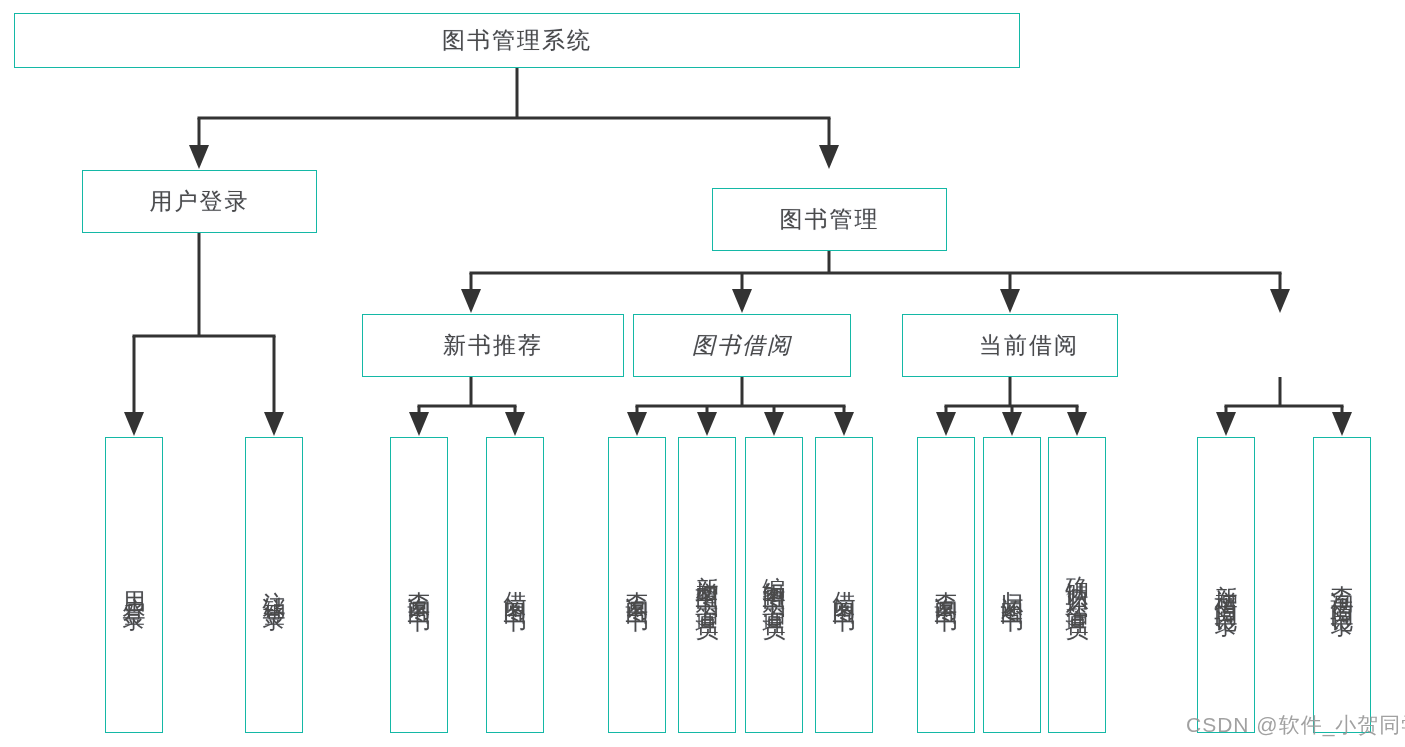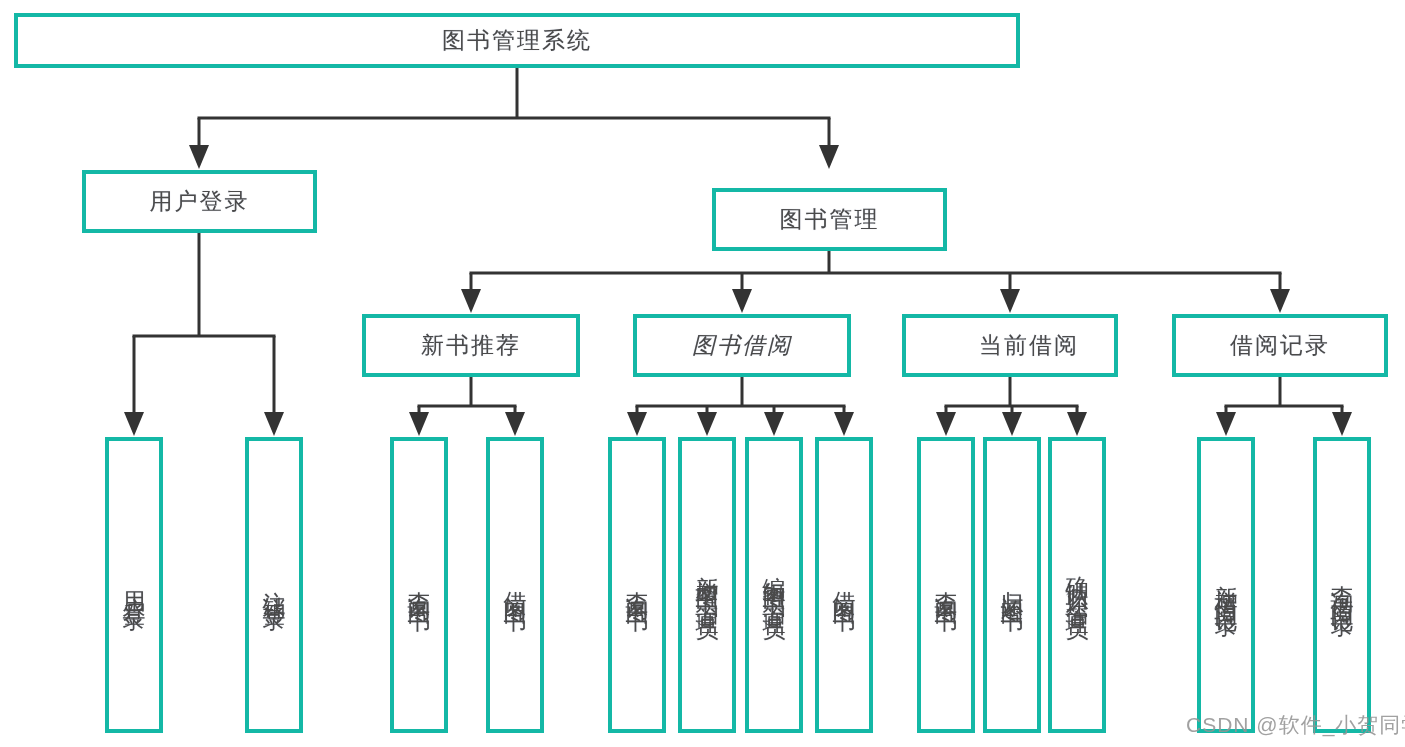--- a/index.html
+++ b/index.html
@@ -20,21 +20,21 @@
     left: 0;
     top: 0;
     width: 1405px;
     height: 747px;
     z-index: 1;
   }
   .node {
     position: absolute;
     box-sizing: border-box;
     background: #ffffff;
-    border: 4px solid #14b8a6;
+    border: 1px solid #14b8a6;
     display: flex;
     align-items: center;
     justify-content: center;
     color: #4a4a4a;
     font-size: 23px;
     z-index: 2;
   }
   .node .hlabel {
     letter-spacing: 2px;
     white-space: nowrap;
@@ -123,31 +123,28 @@
     <span class="hlabel">图书管理系统</span>
   </div>
 
   <div class="node" style="left:82px; top:170px; width:235px; height:63px;">
     <span class="hlabel">用户登录</span>
   </div>
   <div class="node" style="left:712px; top:170px; width:235px; height:63px;margin-top:18px;">
     <span class="hlabel">图书管理</span>
   </div>
 
-  <div class="node" style="left:362px; top:314px; width:218px; height:63px;">
+  <div class="node" style="left:362px; top:314px; width:262px; height:63px;">
     <span class="hlabel">新书推荐</span>
   </div>
   <div class="node" style="left:633px; top:314px; width:218px; height:63px;font-style:italic;">
     <span class="hlabel">图书借阅</span>
   </div>
   <div class="node" style="left:902px; top:314px; width:216px; height:63px;padding-left:38px;">
     <span class="hlabel">当前借阅</span>
-  </div>
-  <div class="node" style="left:1172px; top:314px; width:216px; height:63px;">
-    <span class="hlabel">借阅记录</span>
   </div>
 
   <div class="node leaf" style="left:105px; top:437px; width:58px; height:296px;">
     <span class="vlabel">用户登录</span>
   </div>
   <div class="node leaf" style="left:245px; top:437px; width:58px; height:296px;">
     <span class="vlabel">注销登录</span>
   </div>
 
   <div class="node leaf" style="left:390px; top:437px; width:58px; height:296px;">

